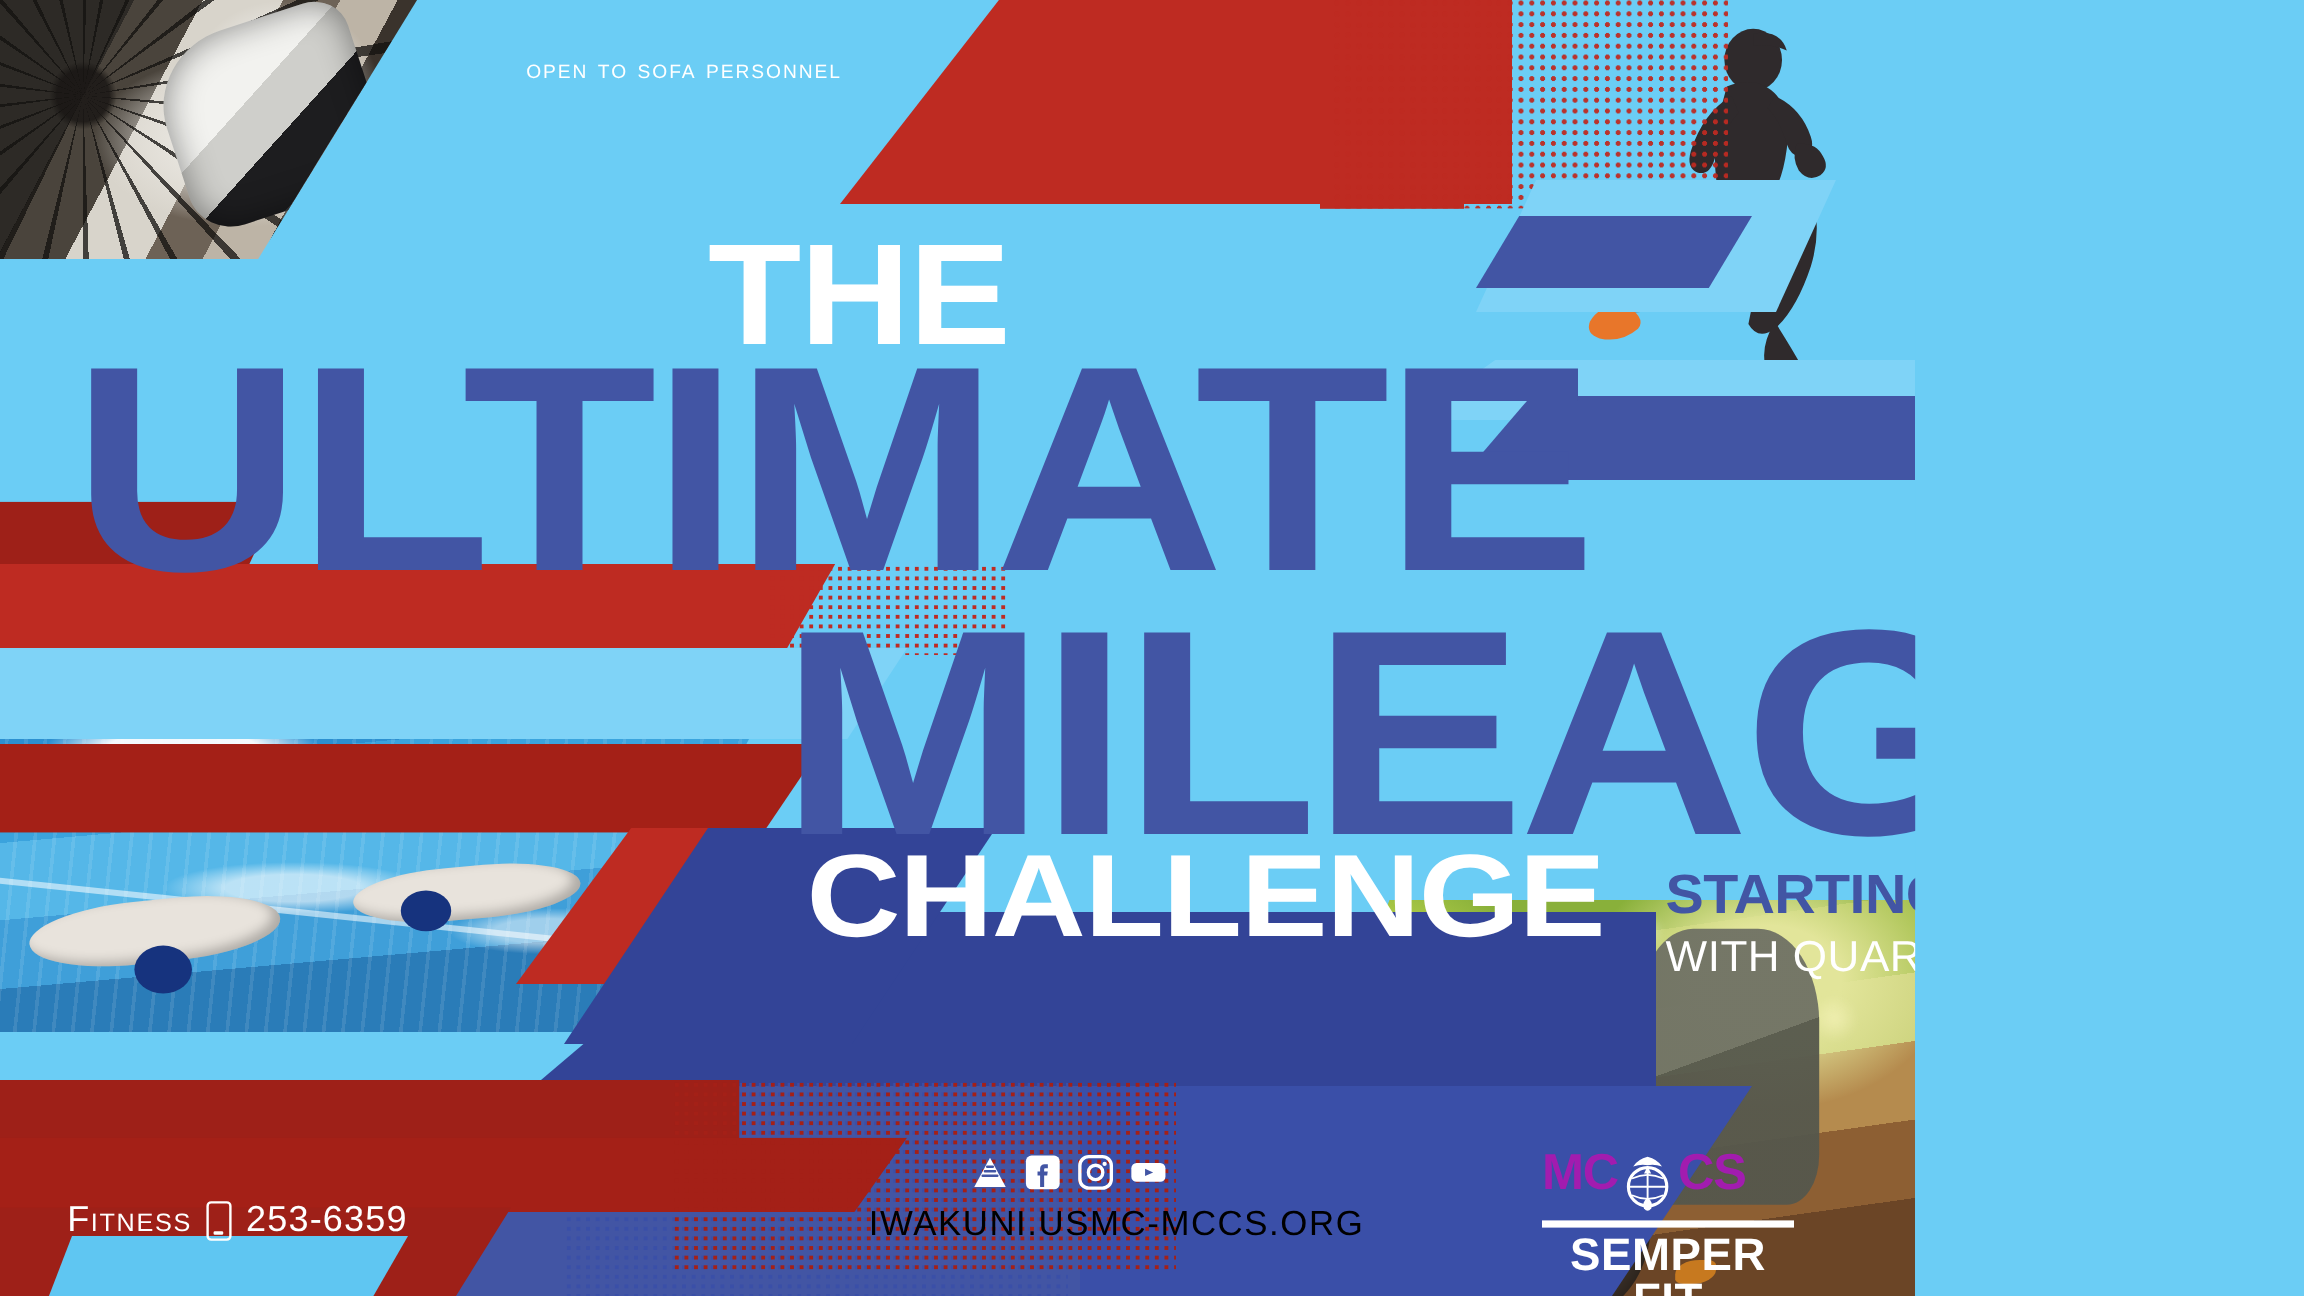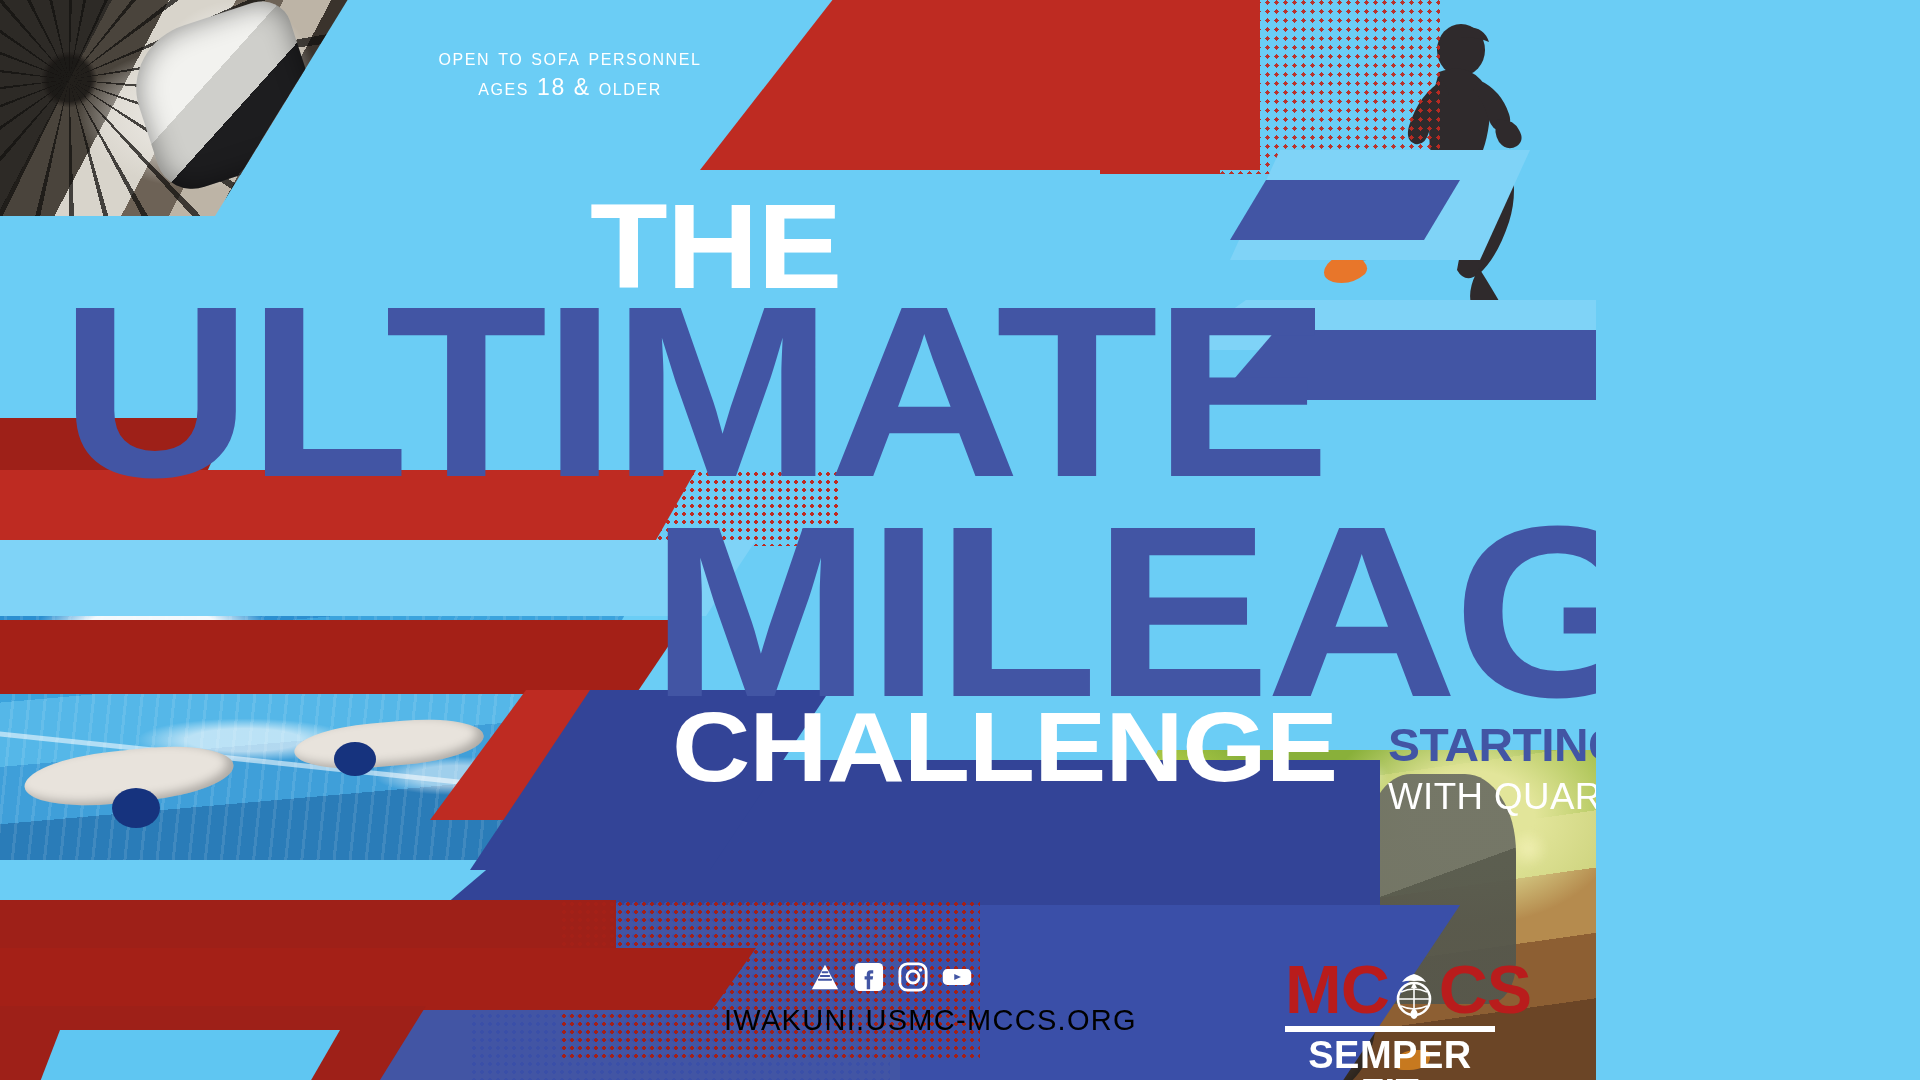--- a/index.html
+++ b/index.html
@@ -348,22 +348,22 @@
   }
   .sicon { width:30px; height:30px; display:block; }
 
   #website {
     left:724px; top:1004px;
     color:#000000; font-size:29px; letter-spacing:1.3px; white-space:nowrap;
   }
 
   #mccs-logo { left:1285px; top:958px; width:210px; }
   #mccs-wordmark {
-    color:#b91c1c; font-size:68px; font-weight:bold; letter-spacing:-1px;
-    line-height:.92; position:relative; display:flex; align-items:flex-end;
+    color:#a21caf; font-size:42px; font-weight:bold; letter-spacing:-1px;
+    line-height:.92; position:relative; display:flex; align-items:flex-start;
   }
   #mccs-wordmark .ega {
     display:inline-block; width:54px; height:54px; position:relative;
     margin:0 -2px;
   }
   #mccs-rule { height:6px; background:#fff; margin:5px 0 4px; width:100%; }
   #mccs-semperfit {
     color:#fff; font-size:38px; font-weight:bold; letter-spacing:0.5px; line-height:1;
     text-align:center;
   }
@@ -446,35 +446,39 @@
   <div class="shape" id="navy-bottom-2"></div>
   <div class="shape dissolve" id="navy-diss-left"></div>
   <div class="shape" id="red-bottom-0"></div>
   <div class="shape" id="red-bottom-1"></div>
   <div class="shape dissolve" id="red-bot-diss"></div>
   <div class="shape" id="red-bottom-2"></div>
   <div class="shape" id="cyan-wedge-bl"></div>
 
   <div class="layer" id="eyebrow">
     <div>Open to SOFA personnel</div>
-    <div>Ages 18 &amp; older</div>
   </div>
 
   <div class="layer" id="title-the">THE</div>
   <div class="layer" id="title-ultimate">ULTIMATE</div>
   <div class="layer" id="title-mileage">MILEAGE</div>
   <div class="layer" id="title-challenge">CHALLENGE</div>
 
   <div class="layer" id="starting-block">
     <div id="starting-line">
       <span class="s1">STARTING </span><span class="s2">JAN 1, 2025</span>
     </div>
     <div id="giveaways">WITH QUARTERLY GIVEAWAYS</div>
   </div>
 
+  <div class="layer" id="fitness-line">
+    <span>Fitness</span>
+    <span id="phone-icon"></span>
+    <span id="phone-number">253-6359</span>
+  </div>
 
   <div class="layer" id="social-row">
     <svg class="sicon" viewBox="0 0 32 32">
       <path d="M16 3 L30 29 H2 Z" fill="#ffffff"></path>
       <path d="M9.5 19 H22.5 M11.5 15 H20.5 M13.5 11 H18.5" stroke="#4255A4" stroke-width="2.2" stroke-linecap="round"></path>
     </svg>
     <svg class="sicon" viewBox="0 0 32 32">
       <rect x="1" y="1" width="30" height="30" rx="5" fill="#ffffff"></rect>
       <path d="M20.5 12.2h-2.4c-.5 0-.9.4-.9 1v2.1h3.2l-.5 3.4h-2.7V29h-3.6v-10.3h-2.3v-3.4h2.3v-2.6c0-2.4 1.6-3.9 4-3.9h2.9z" fill="#4255A4"></path>
     </svg>

